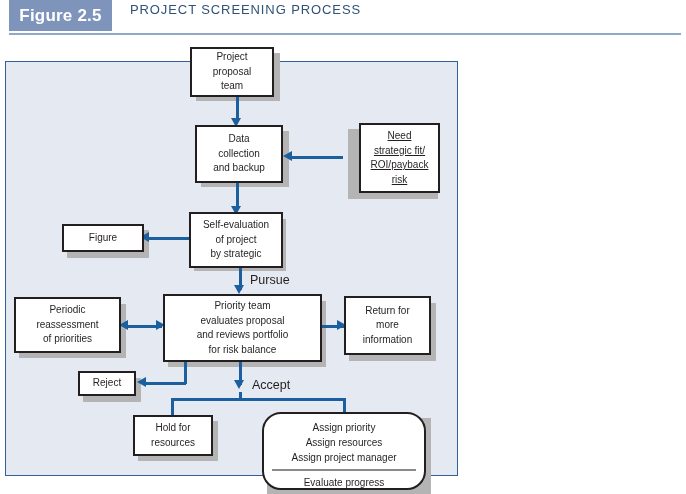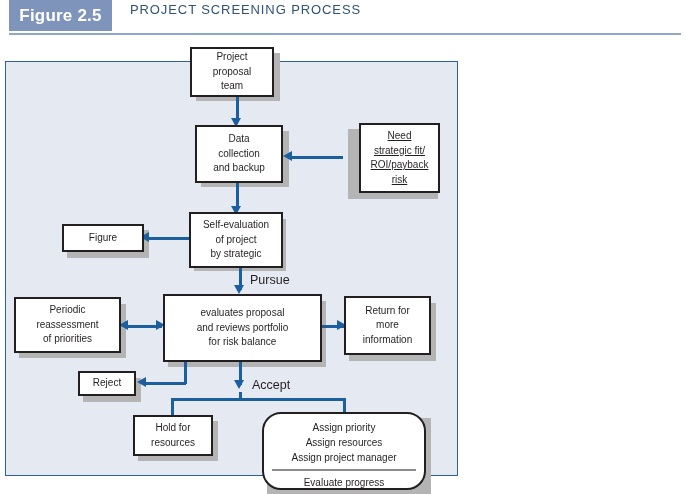--- a/index.html
+++ b/index.html
@@ -182,20 +182,21 @@
 <div class="fbox" id="box-periodic" style="left:14px;top:297px;width:107px;height:56px;">
   <div class="txt">
     <div>Periodic</div>
     <div>reassessment</div>
     <div>of priorities</div>
   </div>
 </div>
 
 <div class="fbox" id="box-priority" style="left:163px;top:294px;width:159px;height:68px;">
   <div class="txt">
+    <div>Priority team</div>
     <div>evaluates proposal</div>
     <div>and reviews portfolio</div>
     <div>for risk balance</div>
   </div>
 </div>
 
 <div class="fbox" id="box-return" style="left:344px;top:296px;width:87px;height:59px;">
   <div class="txt">
     <div>Return for</div>
     <div>more</div>

